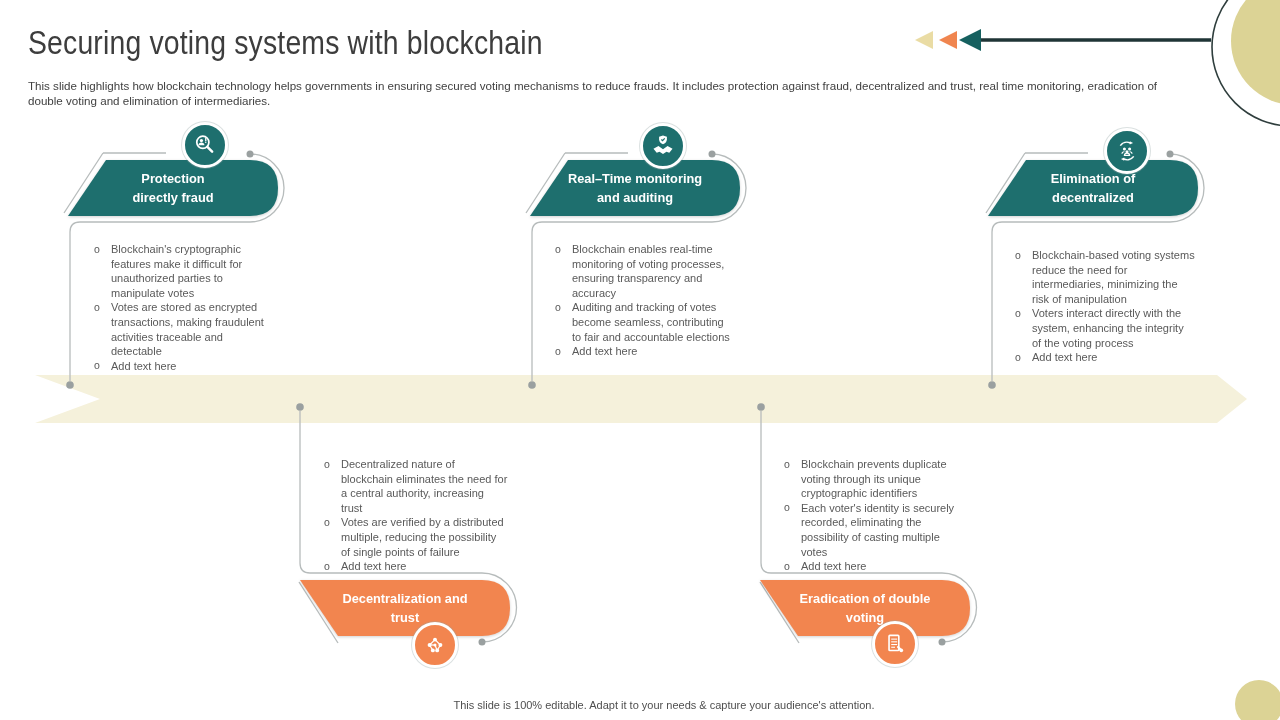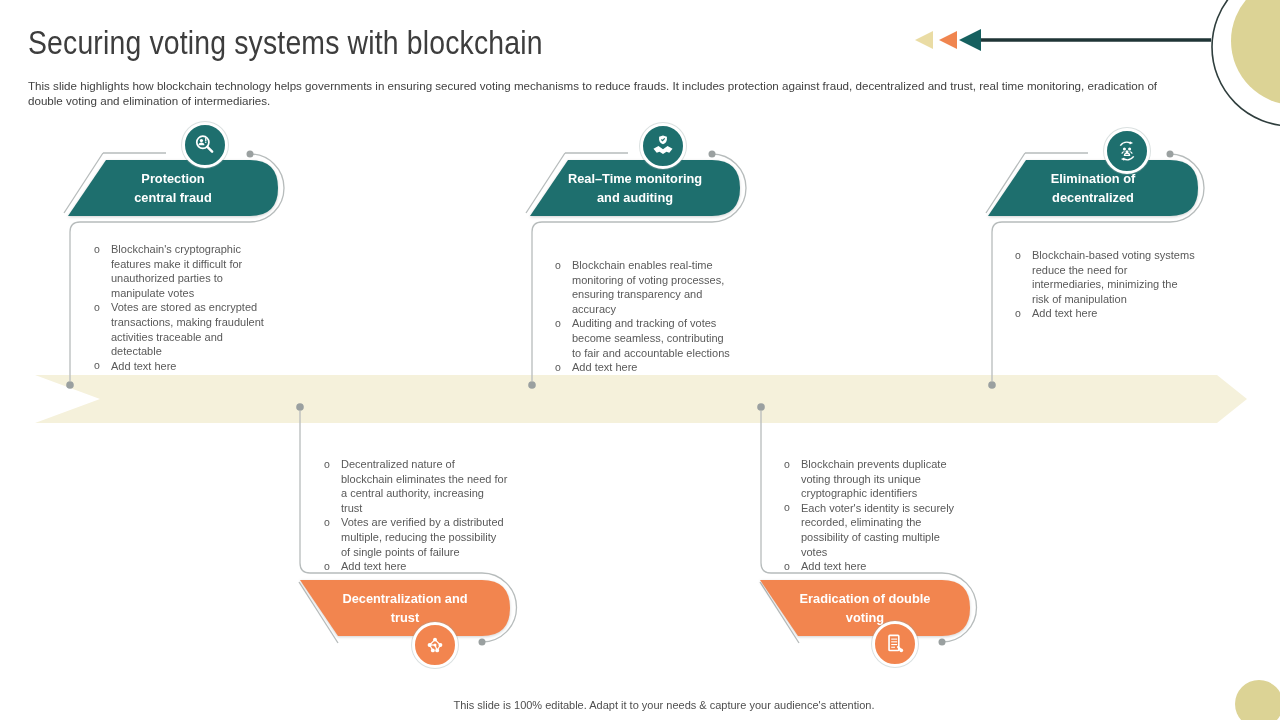--- a/index.html
+++ b/index.html
@@ -52,21 +52,21 @@
   
   ul.bullets{
     position:absolute;margin:8px;padding:0;list-style:none;
     font-size:11px;line-height:14.6px;color:#595959;width:182px;
   }
   ul.bullets li{position:relative;padding-left:19px;}
   ul.bullets li::before{
     content:"o";position:absolute;left:2px;top:-0.5px;font-size:10.5px;color:#595959;
   }
   #list1{left:84px;top:234px;}
-  #list2{left:545px;top:250px;}
+  #list2{left:545px;top:234px;}
   #list3{left:1005px;top:240px;}
   #list4{left:314px;top:449px;width:186px;}
   #list5{left:774px;top:449px;}
   
   #footer{
     left:0;top:699px;width:1280px;text-align:center;
     font-size:11px;color:#4f4f4f;padding-left:24px;
   }
 </style>
 </head>
@@ -117,21 +117,21 @@
 
 <div id="title" class="abs">Securing voting systems with blockchain</div>
 <div id="subtitle" class="abs">This slide highlights how blockchain technology helps governments in ensuring secured voting mechanisms to reduce frauds. It includes protection against fraud, decentralized and trust, real time monitoring, eradication of double voting and elimination of intermediaries.</div>
 
 <div id="banner1" class="banner">
   <svg width="210" height="56" viewBox="0 0 210 56">
     <path d="M38 0 H182 Q210 0 210 28 Q210 56 182 56 H0 L38 0 Z" fill="#1E6F6E"></path>
     </svg>
   <div class="lbl">
     <span>Protection</span>
-    <span>central fraud</span>
+    <span>directly fraud</span>
   </div>
 </div>
 <div id="banner2" class="banner">
   <svg width="210" height="56" viewBox="0 0 210 56">
     <path d="M38 0 H182 Q210 0 210 28 Q210 56 182 56 H0 L38 0 Z" fill="#1E6F6E"></path>
     </svg>
   <div class="lbl">
     <span>Real–Time monitoring</span>
     <span>and auditing</span>
   </div>
@@ -228,20 +228,21 @@
     <li>Votes are stored as encrypted transactions, making fraudulent activities traceable and detectable</li>
     <li>Add text here</li>
   </ul>
 <ul id="list2" class="bullets">
     <li>Blockchain enables real-time monitoring of voting processes, ensuring transparency and accuracy</li>
     <li>Auditing and tracking of votes become seamless, contributing to fair and accountable elections</li>
     <li>Add text here</li>
   </ul>
 <ul id="list3" class="bullets">
     <li>Blockchain-based voting systems reduce the need for intermediaries, minimizing the risk of manipulation</li>
+    <li>Voters interact directly with the system, enhancing the integrity of the voting process</li>
     <li>Add text here</li>
   </ul>
 <ul id="list4" class="bullets">
     <li>Decentralized nature of blockchain eliminates the need for a central authority, increasing trust</li>
     <li>Votes are verified by a distributed multiple, reducing the possibility of single points of failure</li>
     <li>Add text here</li>
   </ul>
 <ul id="list5" class="bullets">
     <li>Blockchain prevents duplicate voting through its unique cryptographic identifiers</li>
     <li>Each voter's identity is securely recorded, eliminating the possibility of casting multiple votes</li>

